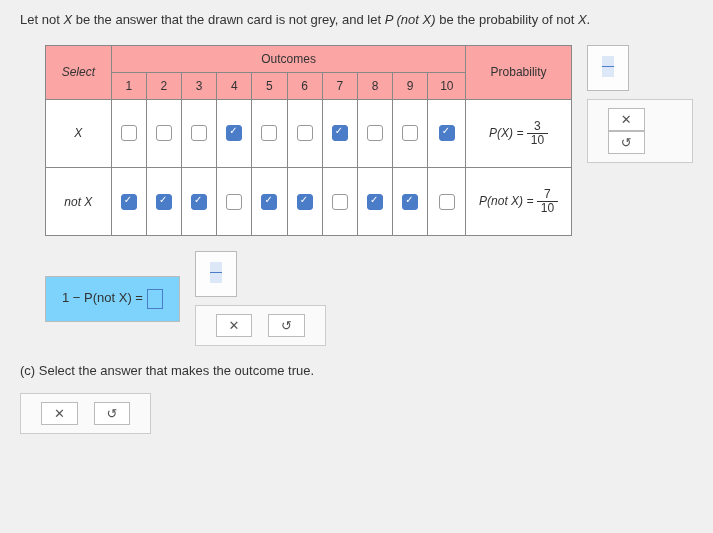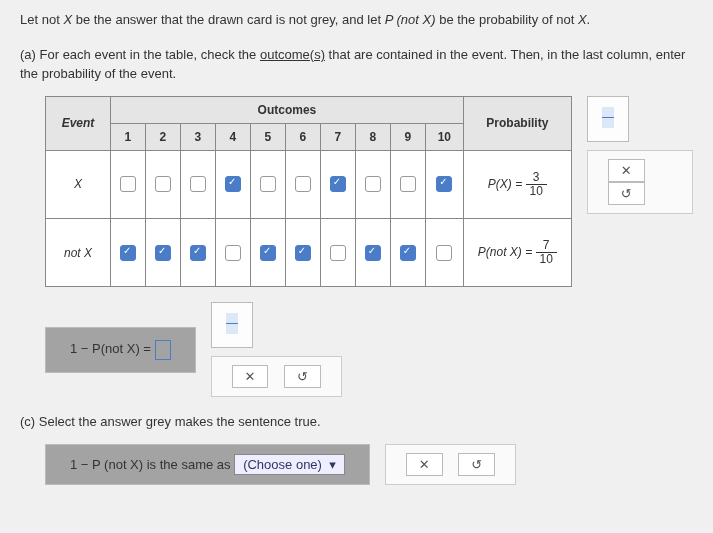--- a/index.html
+++ b/index.html
@@ -2,60 +2,56 @@
 <html><head>
 <meta charset="utf-8">
 <style>
 body{margin:0;padding:10px 20px;font-family:Arial,sans-serif;font-size:13px;color:#333;background:#f0f0f0;width:713px;box-sizing:border-box}
 .intro,.prompt{line-height:1.5;margin-bottom:12px}
 .it{font-style:italic}
 .ul{text-decoration:underline}
 .part{margin:15px 0}
 table.outcomes{border-collapse:collapse;margin-left:25px;background:#fff}
 table.outcomes th,table.outcomes td{border:1px solid #888;text-align:center;font-size:12px}
-table.outcomes th{padding:6px 10px;font-weight:bold;background:#e5e5e5}
+table.outcomes th{padding:6px 10px;font-weight:normal;background:#fca5a5}
 table.outcomes td{padding:20px 6px}
 table.outcomes .ev{width:55px;font-style:italic}
 table.outcomes .num{width:22px}
 table.outcomes .prob{width:120px;text-align:center}
 .cb{width:14px;height:14px;border:1px solid #999;border-radius:3px;display:inline-block;background:#fff;vertical-align:middle}
 .cb.on{background:#4a7cc8;border-color:#4a7cc8;position:relative}
 .cb.on:after{content:"✓";color:#fff;font-size:10px;position:absolute;left:2px;top:-1px}
 .frac{display:inline-block;text-align:center;vertical-align:middle;font-size:12px;line-height:1.1}
 .frac .n{display:block;border-bottom:1px solid #333;padding:0 4px}
 .frac .d{display:block;padding:0 4px}
 .sidebox{display:inline-block;border:1px solid #bbb;background:#fdfdfd;padding:10px 14px;vertical-align:top}
 .btnrow{border:1px solid #ccc;background:#fafafa;padding:8px 14px;display:inline-block}
 .btn{display:inline-block;border:1px solid #bbb;background:#fff;padding:3px 12px;margin:0 6px;font-size:13px;color:#555;cursor:pointer}
-.eqbox{border:1px solid #bbb;padding:12px 24px;display:inline-block;background:#a3a3a3;margin-left:25px}
+.eqbox{border:1px solid #bbb;padding:12px 16px;display:inline-block;background:#7dd3fc;margin-left:25px}
 .ansinput{display:inline-block;border:1px solid #4a7cc8;width:14px;height:18px;vertical-align:middle}
 .select{border:1px solid #888;background:#eef;padding:2px 8px;color:#336;cursor:pointer}
 .row{display:flex;align-items:flex-start;gap:15px}
 .fsym{display:inline-block;text-align:center;font-size:11px;line-height:1}
 .fsym .t{display:block;border-bottom:1px solid #4a7cc8;width:12px;height:10px;background:#dce8f7}
 .fsym .b{display:block;width:12px;height:10px;background:#dce8f7}
 </style>
 </head>
 <body>
 
 <div class="intro">
   <span>Let not </span><span class="it">X</span><span> be the answer that the drawn card is not grey, and let </span><span class="it">P (not X)</span><span> be the probability of not </span><span class="it">X</span><span>.</span>
 </div>
 
 <div class="part row">
   <div>
-    <div class="prompt">
-      <span>(a)</span>
-      <span>For each event in the table, check the </span><span class="ul">outcome(s)</span><span> that are contained in the event. Then, in the last column, enter the probability of the event.</span>
-    </div>
     <div class="row">
       <table class="outcomes">
         <tbody>
             <tr>
-          <th rowspan="2" class="ev">Event</th>
+          <th rowspan="2" class="ev">Select</th>
           <th colspan="10">Outcomes</th>
           <th rowspan="2" class="prob">Probability</th>
         </tr>
         <tr id="colhdr">
               <th class="num">1</th>
               <th class="num">2</th>
               <th class="num">3</th>
               <th class="num">4</th>
               <th class="num">5</th>
               <th class="num">6</th>
@@ -120,26 +116,20 @@
       <div style="height:8px"></div>
       <div class="btnrow">
         <span class="btn">✕</span>
         <span class="btn">↺</span>
       </div>
     </div>
   </div>
 </div>
 
 <div class="part">
-  <div class="prompt"><span>(c)</span> <span>Select the answer grey makes the sentence true.</span></div>
+  <div class="prompt"><span>(c)</span> <span>Select the answer that makes the outcome true.</span></div>
   <div class="row" style="align-items:center">
-    <div class="eqbox">
-      <span>1 − P (not X) is the same as </span>
-      <span class="select">
-        <span>(Choose one)</span>&nbsp;&nbsp;<span>▾</span>
-      </span>
-    </div>
     <div class="btnrow">
       <span class="btn">✕</span>
       <span class="btn">↺</span>
     </div>
   </div>
 </div>
 
 </body></html>

